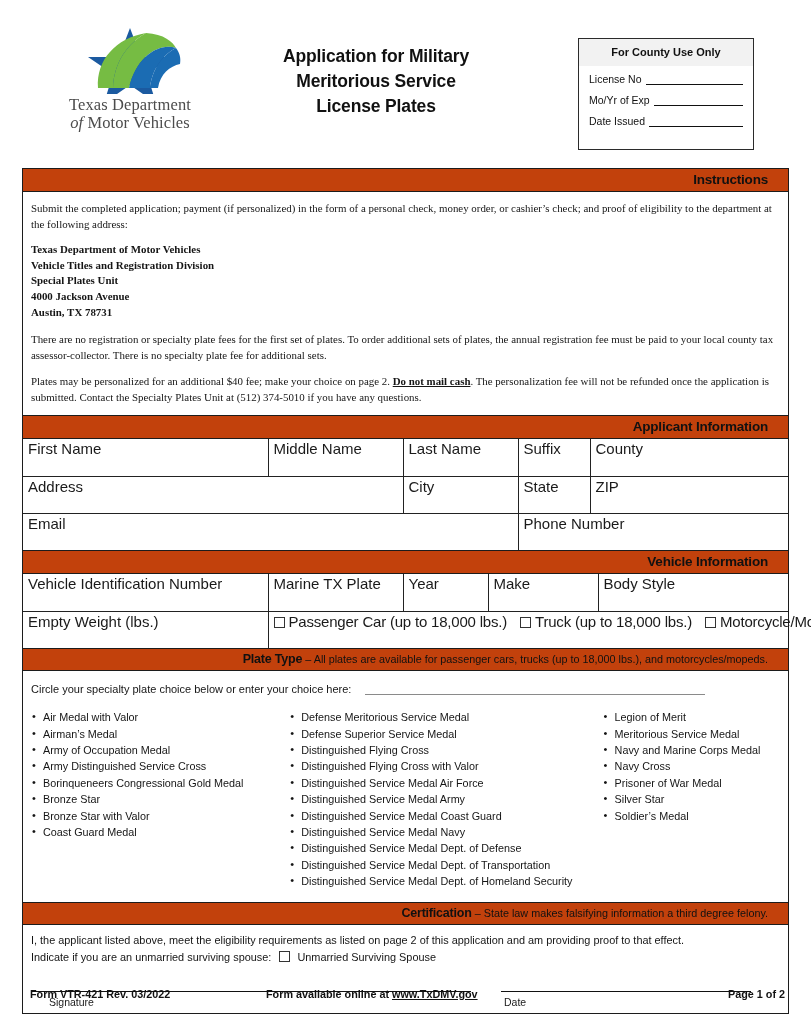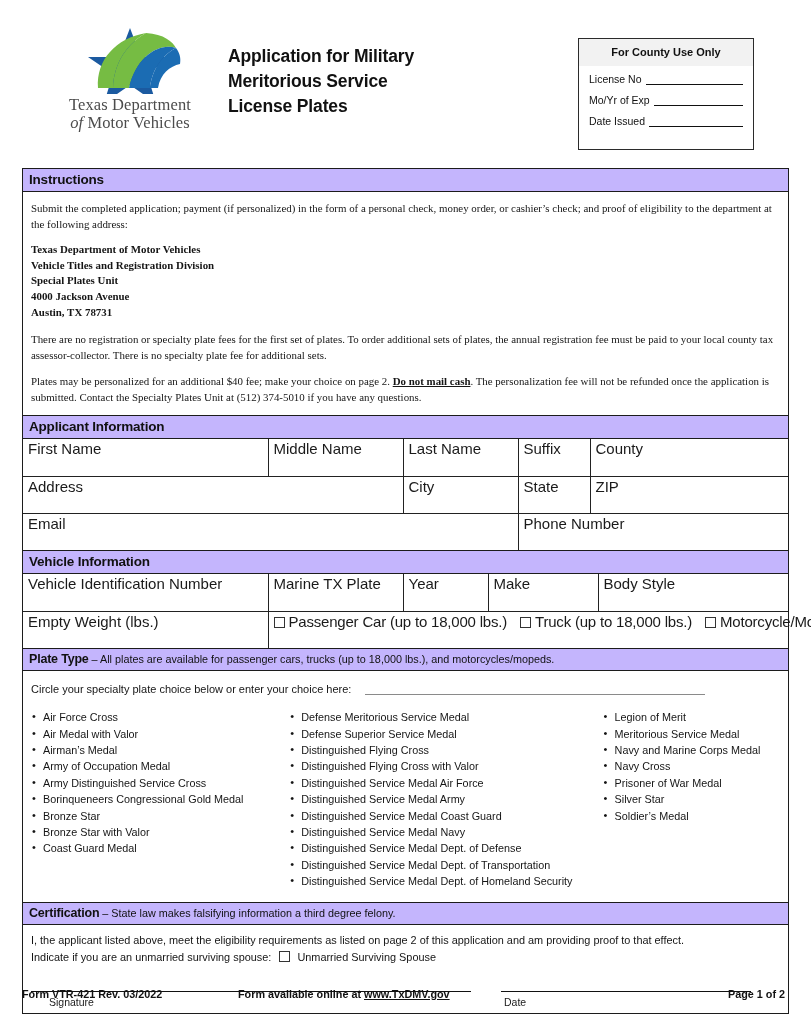--- a/index.html
+++ b/index.html
@@ -34,21 +34,21 @@
     color: #4c4c4c;
     margin-top: 2px;
     letter-spacing: .1px;
   }
   .logo-word i { font-style: italic; }
 
   .doc-title {
     position: absolute;
     left: 228px; top: 44px;
     width: 296px;
-    text-align: left;
+    text-align: center;
     font-size: 17.5px;
     font-weight: bold;
     line-height: 1.42;
     letter-spacing: -0.15px;
     color: #111;
   }
 
   .county-box {
     position: absolute;
     left: 578px; top: 38px;
@@ -81,27 +81,28 @@
 
   
   .form {
     position: absolute;
     left: 22px; top: 168px;
     width: 767px;
     border: 1.6px solid #1c1c1c;
   }
 
   .band {
-    background: #c4b5fd;
+    background: #c2410c;
     border-bottom: 1.4px solid #1c1c1c;
-    padding: 3px 6px 4px;
+    padding: 3px 20px 4px;
     font-size: 13.5px;
     font-weight: bold;
     letter-spacing: -0.2px;
     color: #111;
+    text-align: right;
   }
   .band.small { font-size: 12.5px; }
   .band .sub {
     font-weight: normal;
     font-size: 10.8px;
     letter-spacing: 0;
   }
   .band-top { border-top: none; }
 
   .instructions {
@@ -222,21 +223,21 @@
   
   .footer {
     position: absolute;
     left: 22px; top: 988px;
     width: 767px;
     display: flex;
     font-size: 10.8px;
     font-weight: bold;
     color: #111;
   }
-  .footer .f1 { width: 216px; }
+  .footer .f1 { width: 244px; padding-left: 8px; }
   .footer .f2 { flex: 1; text-align: left; }
   .footer .f3 { width: 110px; text-align: right; padding-right: 4px; font-weight: bold; }
   .footer a { color: #111; text-decoration: underline; }
 </style>
 </head>
 <body>
 
 <div class="header">
 
   <div class="logo-block">
@@ -344,21 +345,20 @@
   <div class="band small" style="border-top:1.5px solid #1c1c1c">
     <span>Plate Type</span><span class="sub"> – All plates are available for passenger cars, trucks (up to 18,000 lbs.), and motorcycles/mopeds.</span>
   </div>
   <div class="plate-body">
     <div class="choice-line">
       <span>Circle your specialty plate choice below or enter your choice here:</span>
       <span class="rule"></span>
     </div>
     <div class="plate-cols">
       <ul class="col-a">
-        <li>Air Force Cross</li>
         <li>Air Medal with Valor</li>
         <li>Airman’s Medal</li>
         <li>Army of Occupation Medal</li>
         <li>Army Distinguished Service Cross</li>
         <li>Borinqueneers Congressional Gold Medal</li>
         <li>Bronze Star</li>
         <li>Bronze Star with Valor</li>
         <li>Coast Guard Medal</li>
       </ul>
       <ul class="col-b">

